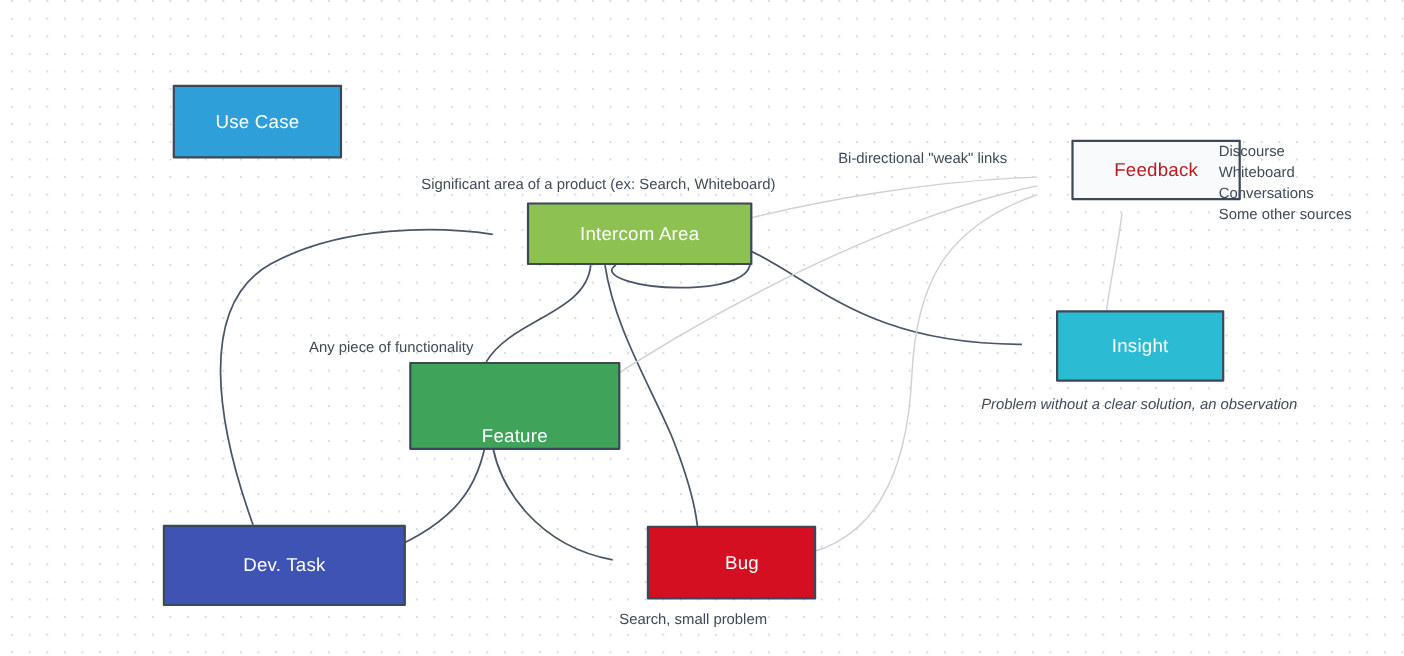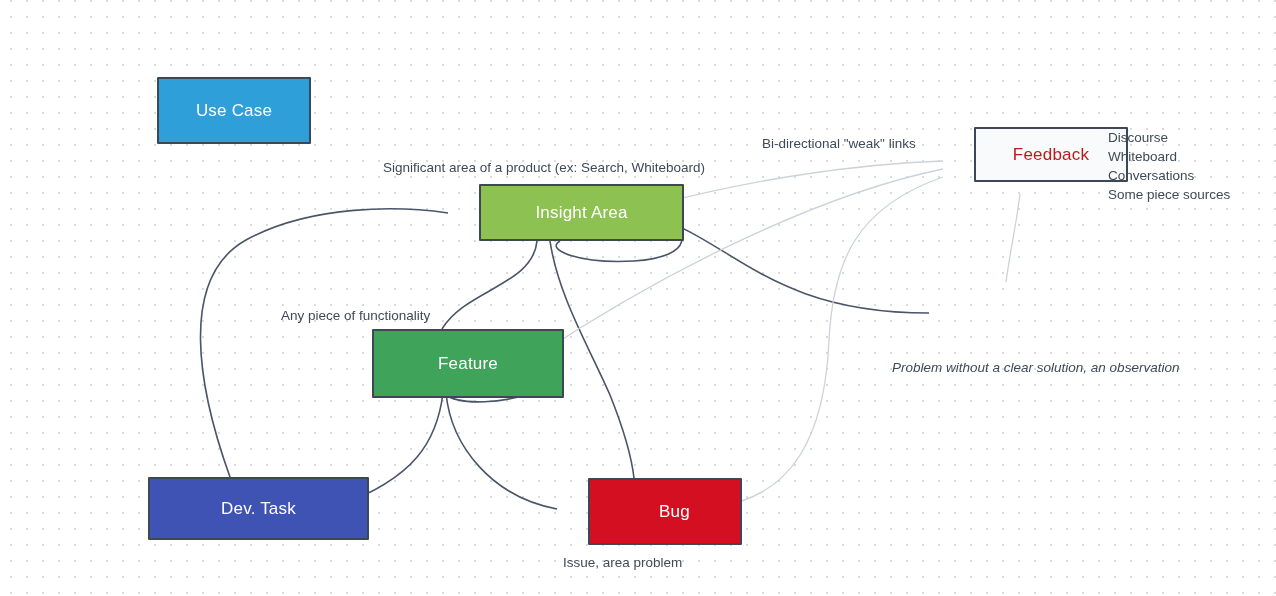--- a/index.html
+++ b/index.html
@@ -24,22 +24,22 @@
     box-sizing:border-box;
     color:#ffffff;
     font-size:17px;
     letter-spacing:.2px;
     border-radius:1px;
     cursor:pointer;
     margin-left:31px;
   }
   .node.use-case{left:126px;top:77px;width:154px;height:67px;background:#2e9fd8;}
   .node.product-area{left:448px;top:184px;width:205px;height:57px;background:#8dc152;}
-  .node.feature{left:341px;top:329px;width:192px;height:69px;background:#3fa45a;}
-  .node.dev-task{left:117px;top:477px;width:221px;height:63px;background:#3f53b4;text-align:center;}
+  .node.feature{left:341px;top:329px;width:192px;height:80px;background:#3fa45a;align-items:flex-end;}
+  .node.dev-task{left:117px;top:477px;width:221px;height:74px;background:#3f53b4;text-align:center;}
   .node.bug{left:557px;top:478px;width:154px;height:67px;background:#d30f21;padding-left:19px;}
   .node.feedback{left:943px;top:127px;width:154px;height:55px;background:#f9fafb;color:#b91c1c;}
   .node.insight{left:929px;top:282px;width:153px;height:65px;background:#2bbcd4;}
   .note{
     position:absolute;
     font-size:13.5px;
     color:#3f4a56;
     white-space:nowrap;
   }
   .note.sig-area{left:383px;top:160px;text-align:center;}
@@ -69,40 +69,43 @@
     <path class="weak" d="M 943 161 C 848 164 742 182 655 205"></path>
     <path class="weak" d="M 943 169 C 812 196 655 277 535 357"></path>
     <path class="weak" d="M 943 177 C 856 207 833 262 829 340 C 825 432 795 499 712 507"></path>
     <path class="weak" d="M 1020 194 C 1016 226 1010 252 1006 282"></path>
   </svg>
 
   <div class="node use-case">
     <span>Use Case</span>
   </div>
   <div class="node product-area">
-    <span>Insight Area</span>
+    <span>Intercom Area</span>
   </div>
   <div class="node feature">
     <span>Feature</span>
   </div>
   <div class="node dev-task">
     <span>Dev. Task</span>
   </div>
   <div class="node bug">
     <span>Bug</span>
   </div>
   <div class="node feedback">
     <span>Feedback</span>
   </div>
+  <div class="node insight">
+    <span>Insight</span>
+  </div>
 
   <div class="note sig-area">Significant area of a product (ex: Search, Whiteboard)</div>
   <div class="note any-piece">Any piece of functionality</div>
-  <div class="note issue">Issue, area problem</div>
+  <div class="note issue">Search, small problem</div>
   <div class="note problem">Problem without a clear solution, an observation</div>
   <div class="note weak-links">Bi-directional "weak" links</div>
   <div class="note sources">
     <div>Discourse</div>
     <div>Whiteboard</div>
     <div>Conversations</div>
-    <div>Some piece sources</div>
+    <div>Some other sources</div>
   </div>
 
 </div>
 
 </body></html>

